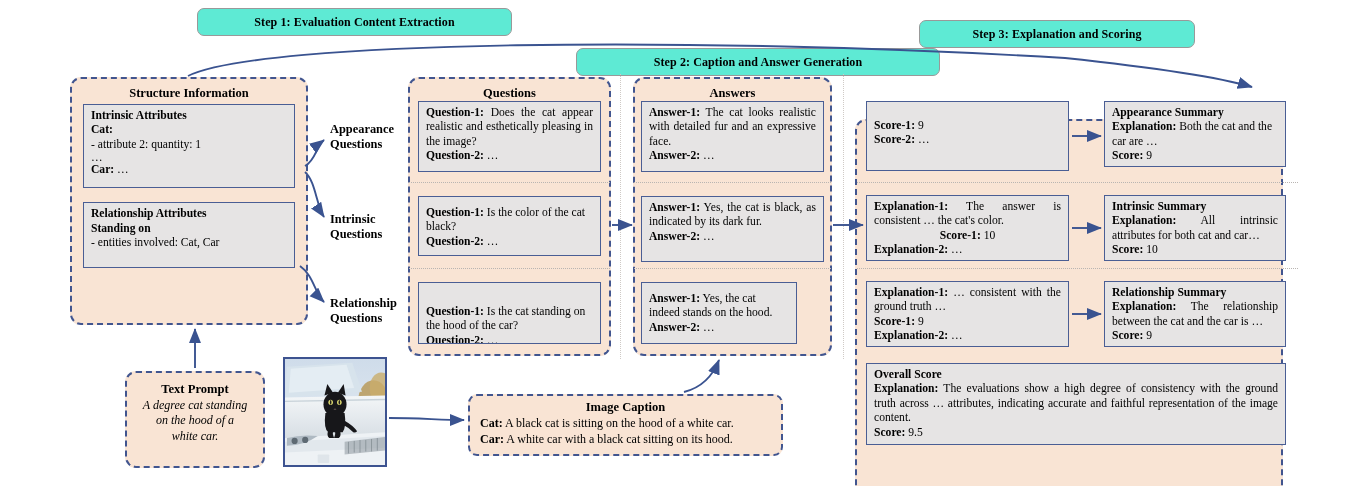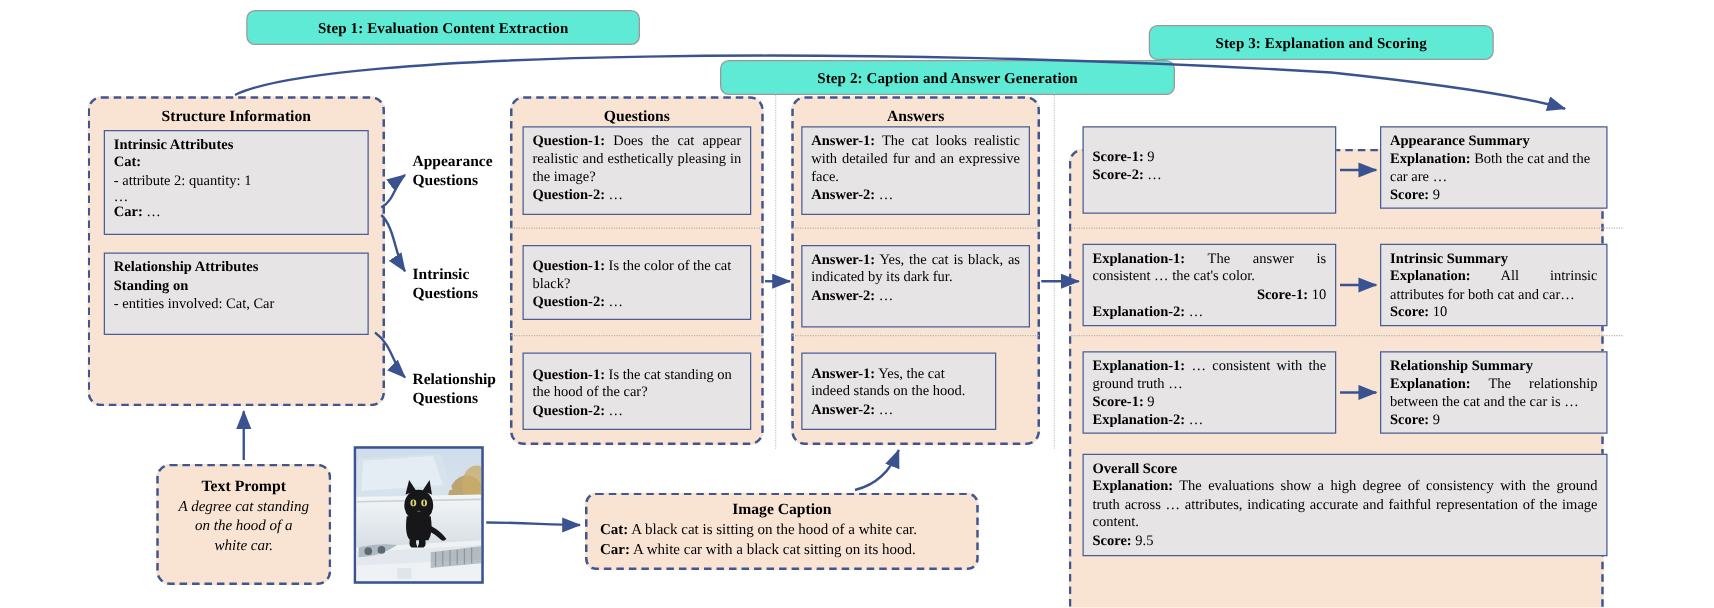--- a/index.html
+++ b/index.html
@@ -158,21 +158,21 @@
   <div class="hsep" style="left:409px;top:268px;width:201px;"></div>
 
   <div class="card just" style="left:418px;top:101px;width:183px;height:71px;">
     <div><b>Question-1:</b><span> Does the cat appear realistic and esthetically pleasing in the image?</span></div>
     <div style="text-align:left;"><b>Question-2:</b><span> …</span></div>
   </div>
   <div class="card" style="left:418px;top:196px;width:183px;height:60px;padding-top:9px;">
     <div><b>Question-1:</b><span> Is the color of the cat black?</span></div>
     <div><b>Question-2:</b><span> …</span></div>
   </div>
-  <div class="card" style="left:418px;top:282px;width:183px;height:62px;padding-top:10px;">
+  <div class="card" style="left:418px;top:282px;width:183px;height:62px;padding-top:22px;">
     <div><b>Question-1:</b><span> Is the cat standing on the hood of the car?</span></div>
     <div><b>Question-2:</b><span> …</span></div>
   </div>
 
   <div class="panel" style="left:633px;top:77px;width:199px;height:279px;">
     <div class="panel-title" style="top:7px;">Answers</div>
   </div>
   <div class="hsep" style="left:634px;top:182px;width:197px;"></div>
   <div class="hsep" style="left:634px;top:268px;width:197px;"></div>
 
@@ -195,21 +195,21 @@
   </div>
   <div class="hsep" style="left:857px;top:182px;width:441px;"></div>
   <div class="hsep" style="left:857px;top:268px;width:441px;"></div>
 
   <div class="card" style="left:866px;top:101px;width:203px;height:70px;padding-top:17px;">
     <div><b>Score-1:</b><span> 9</span></div>
     <div><b>Score-2:</b><span> …</span></div>
   </div>
   <div class="card just" style="left:866px;top:195px;width:203px;height:66px;">
     <div><b>Explanation-1:</b><span> The answer is consistent … the cat's color.</span></div>
-    <div style="text-align:right;"><b>Score-1:</b><span> 10</span></div>
+    <div style="text-align:center;"><b>Score-1:</b><span> 10</span></div>
     <div style="text-align:left;"><b>Explanation-2:</b><span> …</span></div>
   </div>
   <div class="card just" style="left:866px;top:281px;width:203px;height:66px;">
     <div><b>Explanation-1:</b><span> … consistent with the ground truth …</span></div>
     <div style="text-align:left;"><b>Score-1:</b><span> 9</span></div>
     <div style="text-align:left;"><b>Explanation-2:</b><span> …</span></div>
   </div>
 
   <div class="card" style="left:1104px;top:101px;width:182px;height:66px;">
     <div><b>Appearance Summary</b><span></span></div>

